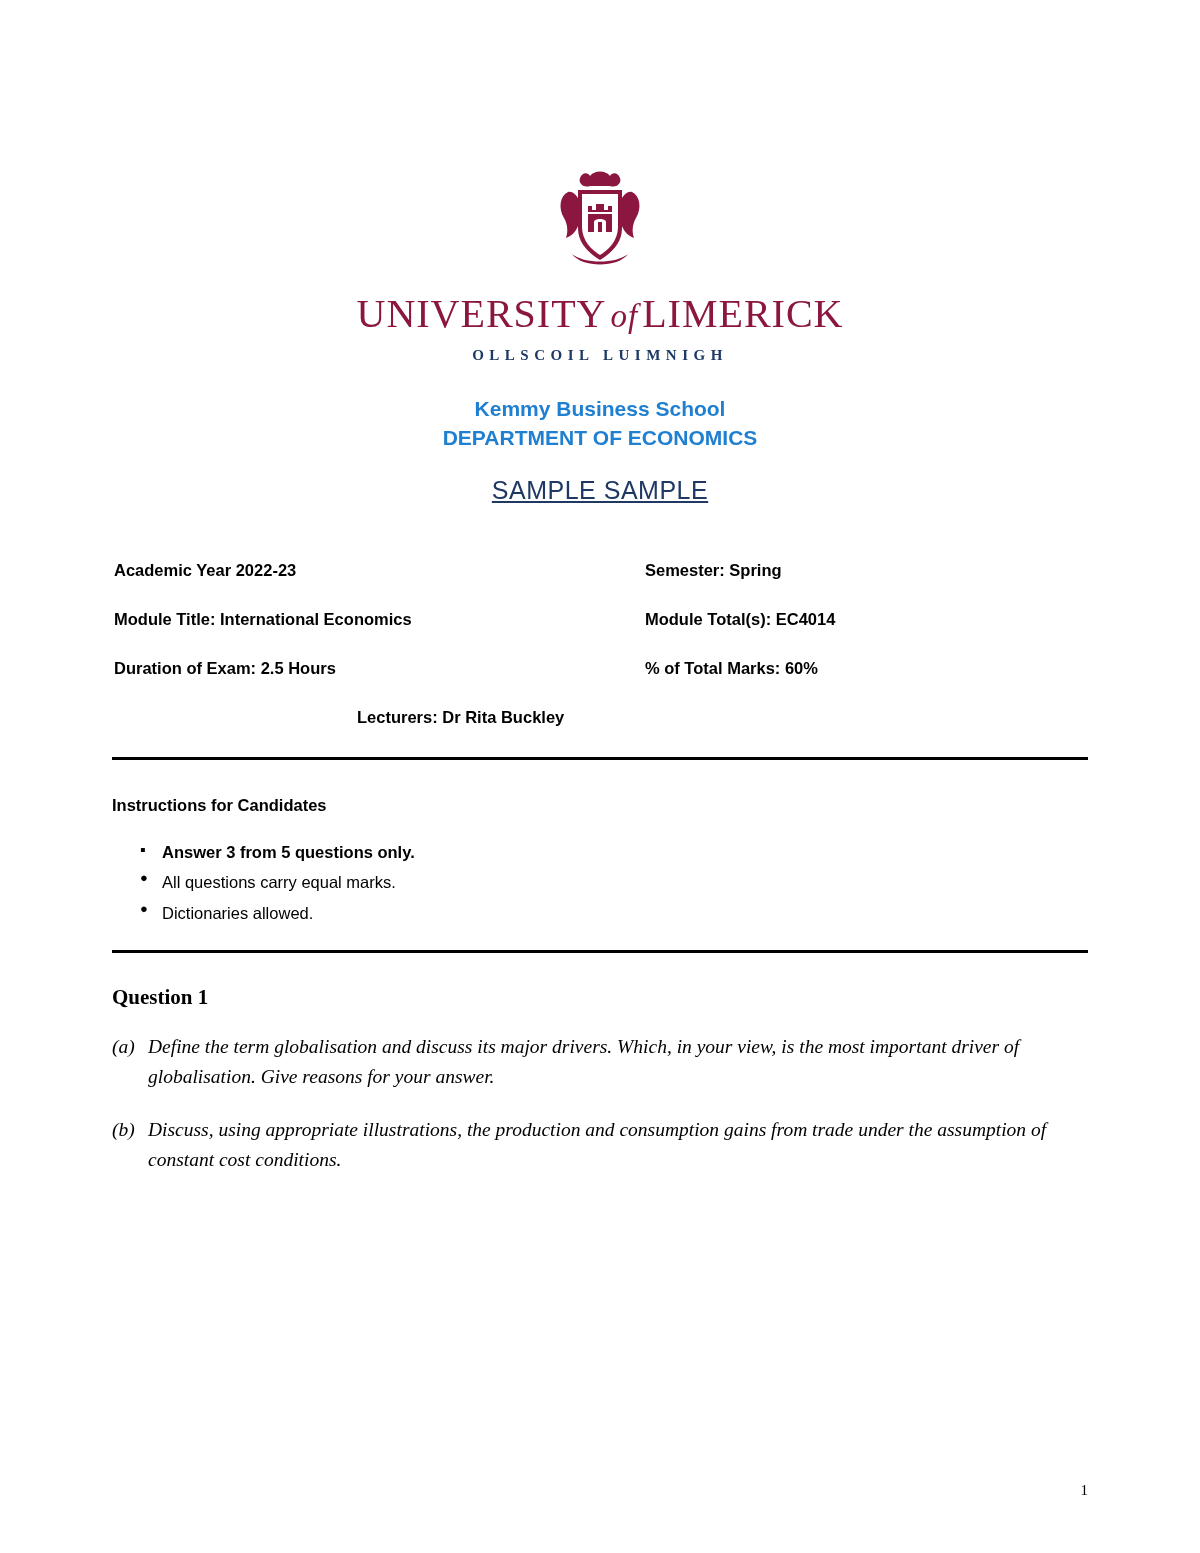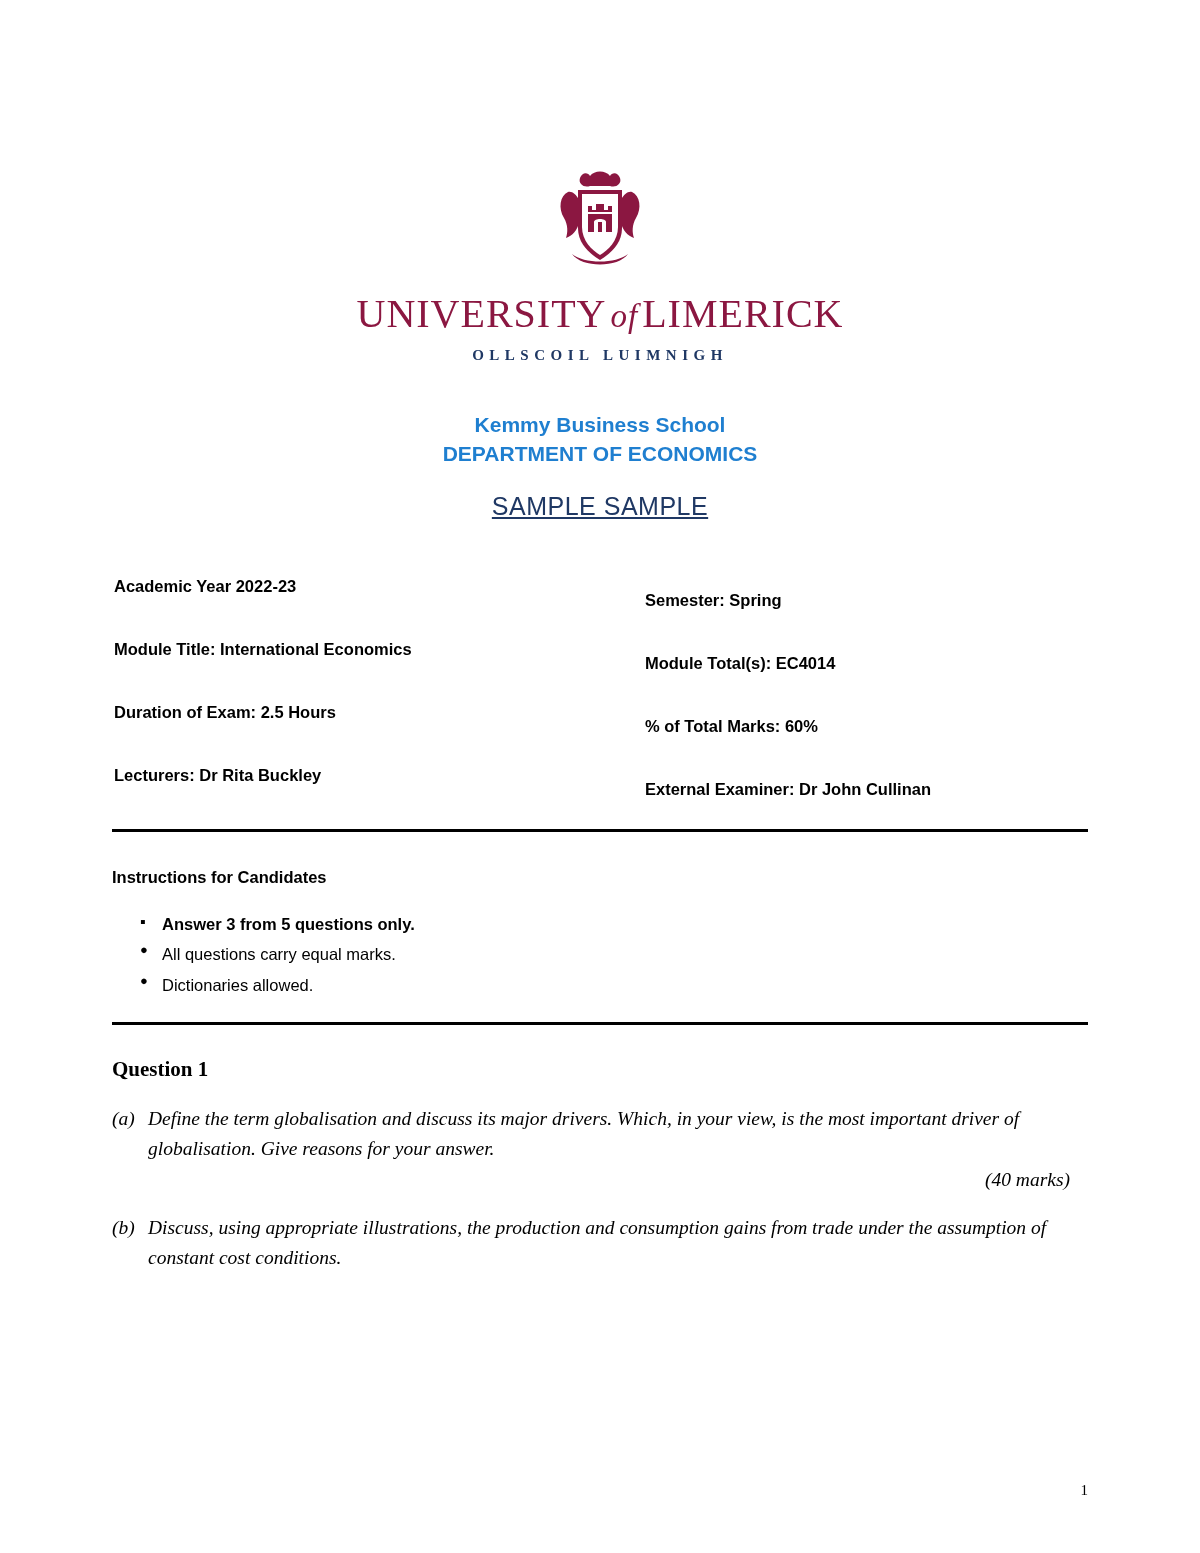--- a/index.html
+++ b/index.html
@@ -60,21 +60,21 @@
     color: #1f3864;
     font-family: "Liberation Serif", serif;
     font-size: 15px;
     letter-spacing: 5.5px;
     font-weight: bold;
   }
 
   
   .school {
     text-align: center;
-    margin-top: 44px;
+    margin-top: 28px;
     color: #1f7fd0;
     font-size: 21px;
     font-weight: bold;
     line-height: 1.6;
   }
   .dept {
     text-align: center;
     color: #1f7fd0;
     font-size: 21px;
     font-weight: bold;
@@ -100,21 +100,20 @@
     justify-content: center;
   }
   .meta-left {
     width: 50%;
     padding-left: 2px;
   }
   .meta-right {
     width: 50%;
     padding-left: 44px;
     box-sizing: border-box;
-    margin-top: 14px;
   }
 
   hr.rule {
     border: none;
     border-top: 3px solid #000;
     margin: 22px 0 0 0;
   }
 
   
   .instructions-title {
@@ -240,42 +239,40 @@
     <div class="meta-row">
       <div class="meta-left">Module Title: International Economics</div>
       <div class="meta-right">Module Total(s): EC4014</div>
     </div>
     <div class="meta-row">
       <div class="meta-left">Duration of Exam: 2.5 Hours</div>
       <div class="meta-right">% of Total Marks: 60%</div>
     </div>
     <div class="meta-row">
       <div class="meta-left">Lecturers:   Dr Rita Buckley</div>
-      <div class="meta-right">External Examiner: Dr John Cullinan</div>
     </div>
   </div>
 
   <hr class="rule">
 
   <div class="instructions-title">Instructions for Candidates</div>
   <ul class="instructions">
     <li class="bold">Answer 3 from 5 questions only.</li>
     <li>All questions carry equal marks.</li>
     <li>Dictionaries allowed.</li>
   </ul>
 
   <hr class="rule">
 
   <div class="question-title">Question 1</div>
 
   <div class="q-part">
     <div class="q-label">(a)</div>
     <div class="q-text">Define the term globalisation and discuss its major drivers. Which, in your view, is the most important driver of globalisation. Give reasons for your answer.</div>
   </div>
-  <div class="marks">(40 marks)</div>
 
   <div class="q-part">
     <div class="q-label">(b)</div>
     <div class="q-text">Discuss, using appropriate illustrations, the production and consumption gains from trade under the assumption of constant cost conditions.</div>
   </div>
 
   <div class="page-number">1</div>
 </div>
 
 </body></html>

